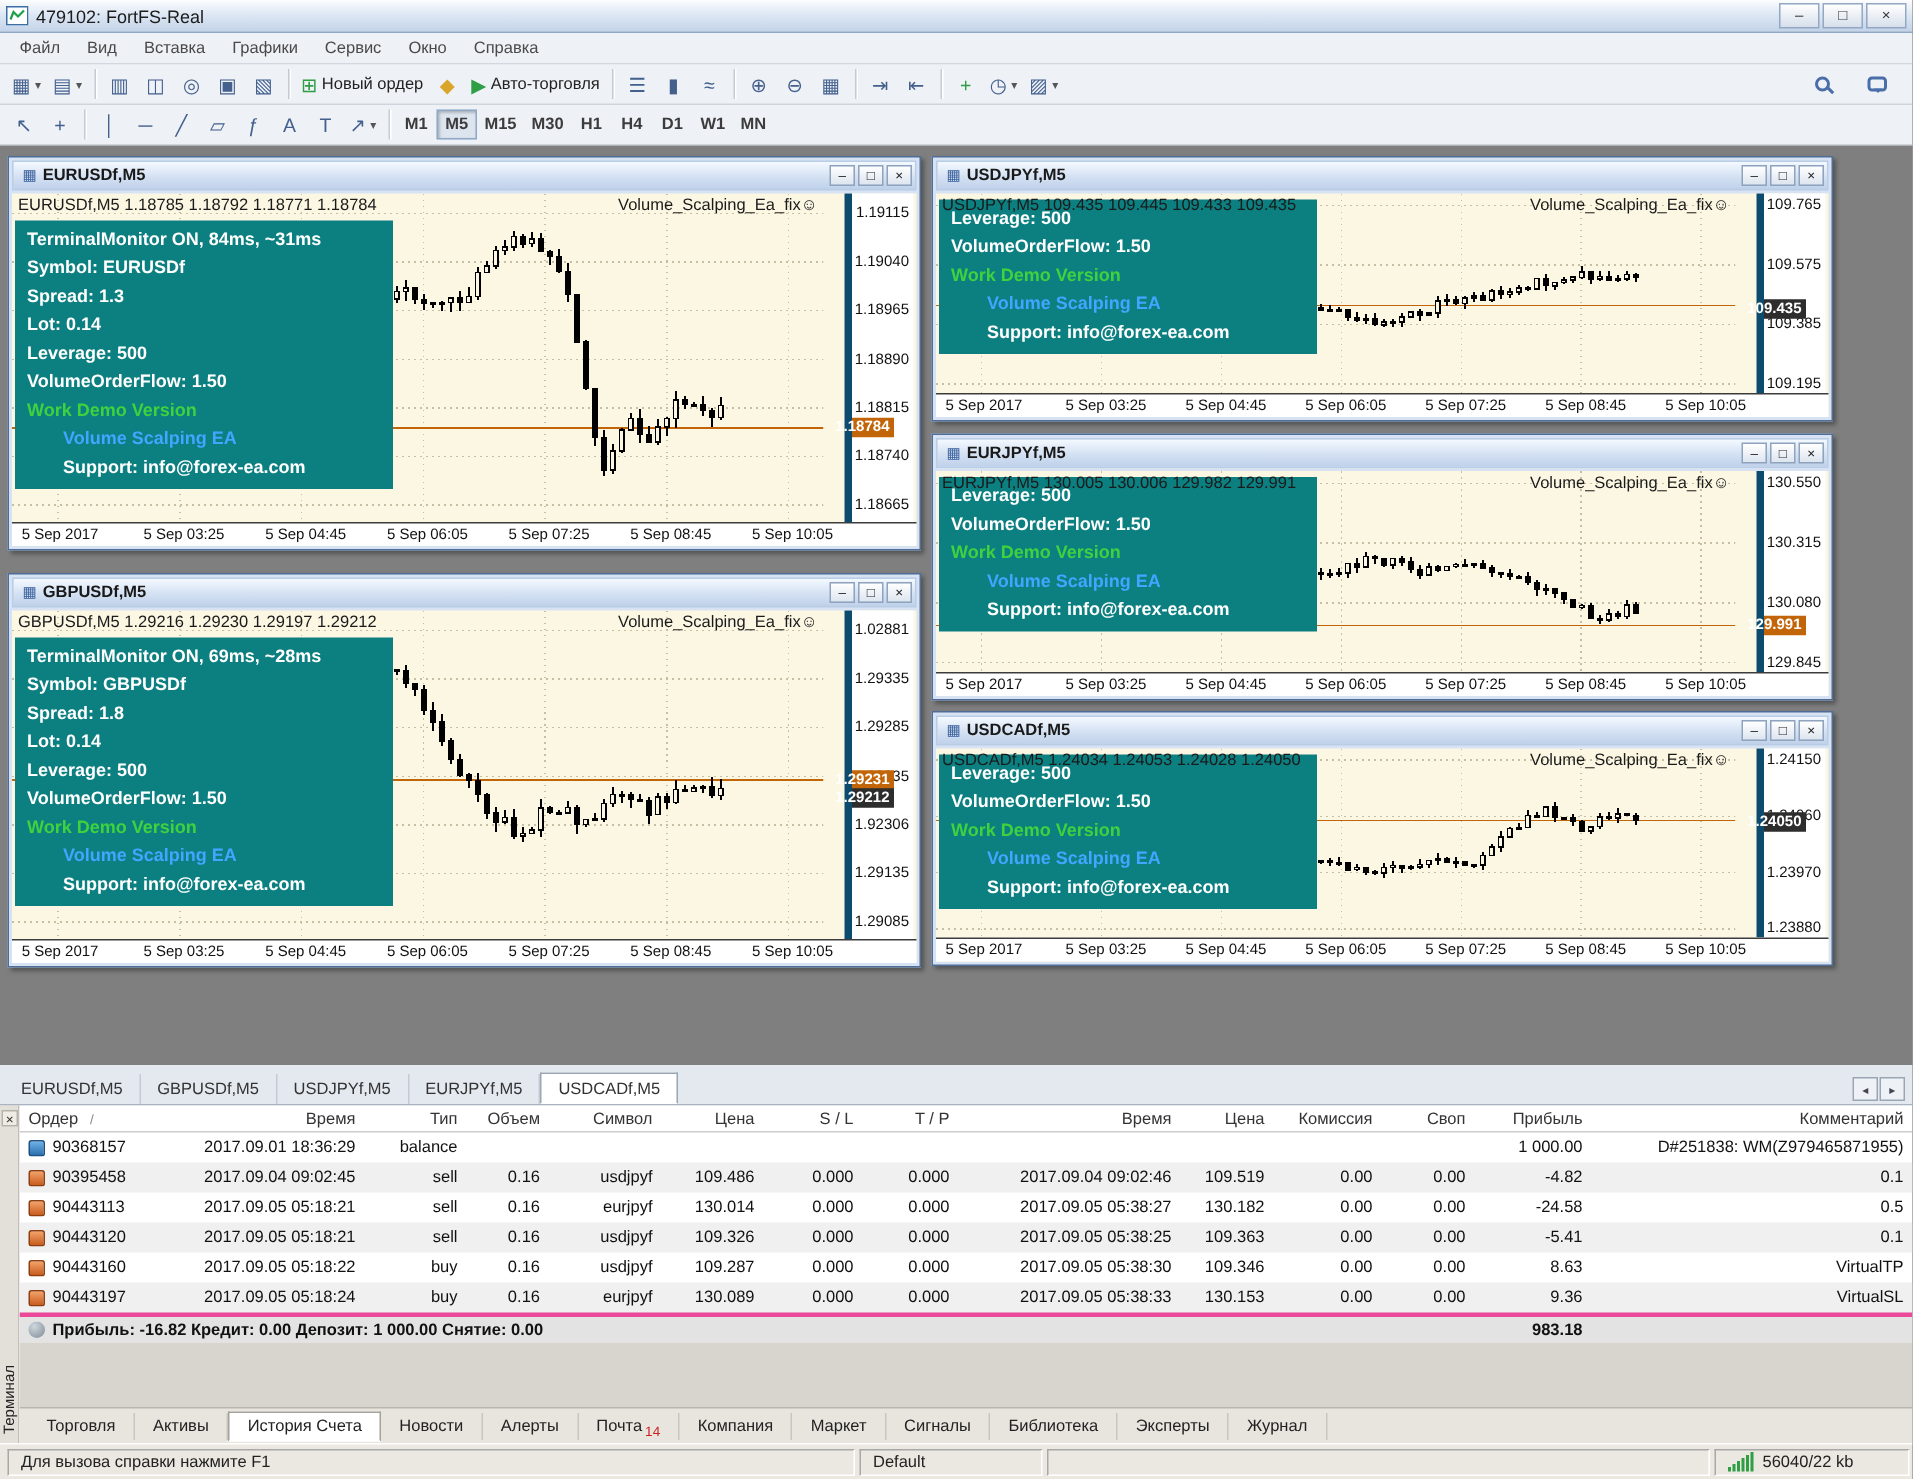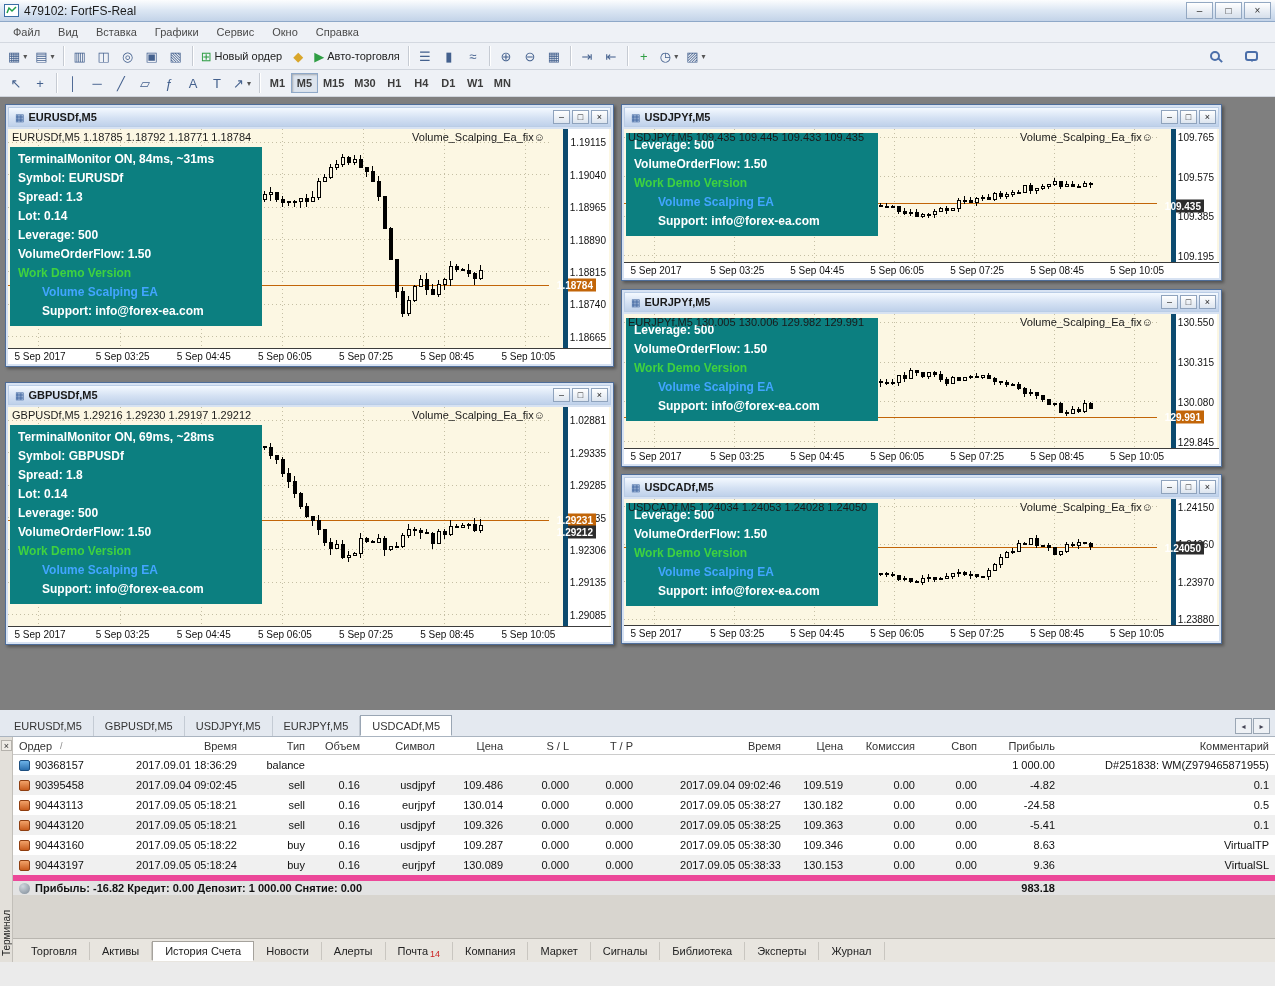--- a/index.html
+++ b/index.html
@@ -61,21 +61,21 @@
 .trow{display:grid;grid-template-columns:100px 130px 68px 55px 75px 68px 66px 64px 148px 62px 72px 62px 78px minmax(0,1fr);height:20px;align-items:center;width:100%;}
 .trow>div{padding:0 6px;font-size:11px;color:#111;text-align:right;white-space:nowrap;overflow:hidden;}
 .trow>div.c-order{text-align:left;display:flex;align-items:center;gap:5px;}
 .thead{height:18px;border-bottom:1px solid #cccccc;}
 .thead>div{color:#333;}
 .sort{color:#888;font-size:9px;margin-left:3px;}
 .data-row.alt{background:#f0f0f0;}
 .row-ico{width:11px;height:11px;border-radius:2px;flex:0 0 11px;}
 .row-ico.balance{background:linear-gradient(#6db3e8,#2c6fae);border:1px solid #1d4f80;}
 .row-ico.trade{background:linear-gradient(#f2a36a,#c85c1e);border:1px solid #8f3e10;}
-.sum-row{background:#e3e3e3;border-top:6px solid #ec4899;font-weight:bold;}
+.sum-row{background:#e3e3e3;border-top:3px solid #ec4899;font-weight:bold;}
 .sum-ico{width:11px;height:11px;border-radius:50%;background:radial-gradient(circle at 35% 30%,#cfd6dd,#7d8a96);flex:0 0 11px;}
 .term-fill{position:absolute;left:0;right:0;top:158px;bottom:24px;background:#d8d5cf;}
 .term-tabs{position:absolute;left:0;right:0;bottom:0;height:24px;background:#e8e5df;border-top:1px solid #b9b6b0;display:flex;align-items:center;padding-left:6px;}
 .term-tab{font-size:11px;color:#222;padding:3px 12px;border-right:1px solid #c9c6c0;display:flex;align-items:flex-start;gap:2px;}
 .term-tab.active{background:#fff;border:1px solid #a5a29c;border-bottom-color:#fff;}
 .mail-badge{color:#cc2222;font-size:9px;position:relative;top:4px;}
 
 .statusbar{position:absolute;left:0;top:962px;width:100%;height:24px;background:#ebe8e2;border-top:1px solid #ffffff;display:flex;align-items:center;font-size:11px;color:#222;padding:0 2px;}
 .sb-cell{height:18px;display:flex;align-items:center;padding:0 8px;border:1px solid;border-color:#a8a8a8 #ffffff #ffffff #a8a8a8;margin-left:3px;white-space:nowrap;}
 .sb-help{flex:0 0 565px;}
@@ -1502,14 +1502,30 @@
         </div>
         <div class="term-tab">
           <span>Эксперты</span>
         </div>
         <div class="term-tab">
           <span>Журнал</span>
         </div>
       </div>
     </div>
 
+  <div class="statusbar">
+    <div class="sb-cell sb-help">Для вызова справки нажмите F1</div>
+    <div class="sb-cell sb-profile">Default</div>
+    <div class="sb-cell sb-fill"></div>
+    <div class="sb-cell sb-traffic">
+      <span class="traffic-bars">
+          <i style="height:3px"></i>
+          <i style="height:5px"></i>
+          <i style="height:7px"></i>
+          <i style="height:9px"></i>
+          <i style="height:11px"></i>
+          <i style="height:13px"></i>
+        </span>
+      <span>56040/22 kb</span>
+    </div>
+  </div>
 
 </div>
 
 </body></html>

